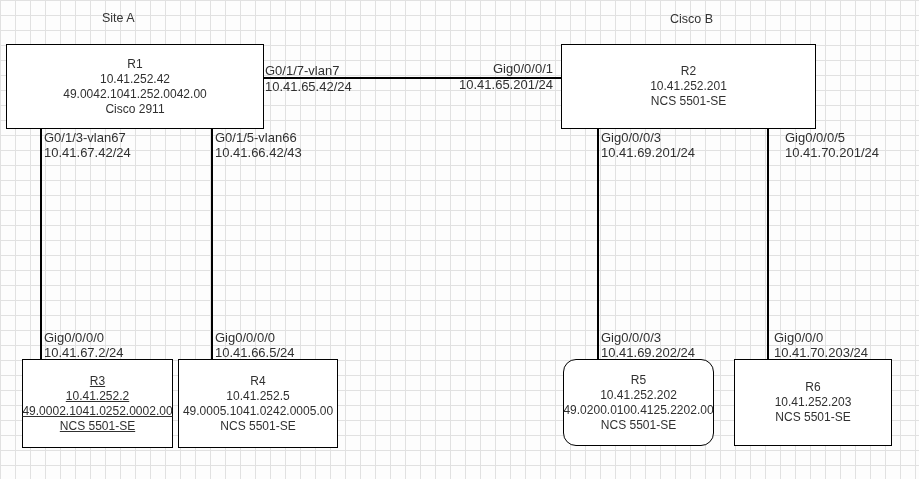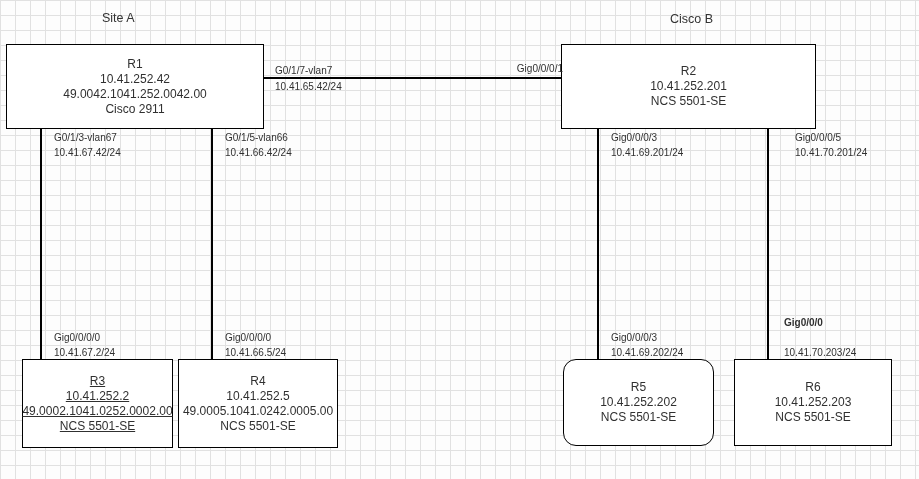--- a/index.html
+++ b/index.html
@@ -30,21 +30,21 @@
   #r6{left:734px;top:359px;width:156px;height:85px;}
   .nl{white-space:nowrap;}
 
   .line{position:absolute;background:#000;}
   #link-r1-r2{left:262px;top:77px;width:299px;height:1.5px;}
   #link-r1-r3{left:40px;top:127px;width:1.5px;height:232px;}
   #link-r1-r4{left:211px;top:127px;width:1.5px;height:232px;}
   #link-r2-r5{left:597px;top:127px;width:1.5px;height:232px;}
   #link-r2-r6{left:767px;top:127px;width:1.5px;height:232px;}
 
-  .lbl{position:absolute;font-size:10px;line-height:13px;white-space:nowrap;color:#303030;margin-left:10px;}
+  .lbl{position:absolute;font-size:13px;line-height:13px;white-space:nowrap;color:#303030;}
   .lbl.right{text-align:right;width:150px;}
 
   #l-h-aport{left:265px;top:64px;}
   #l-h-aip{left:265px;top:80px;}
   #l-h-bport{left:403px;top:62px;}
   #l-h-bip{left:403px;top:78px;}
 
   #l-v1-aport{left:44px;top:131px;}
   #l-v1-aip{left:44px;top:146px;}
   #l-v1-bport{left:44px;top:331px;}
@@ -55,21 +55,21 @@
   #l-v2-bport{left:215px;top:331px;}
   #l-v2-bip{left:215px;top:346px;}
 
   #l-v3-aport{left:601px;top:131px;}
   #l-v3-aip{left:601px;top:146px;}
   #l-v3-bport{left:601px;top:331px;}
   #l-v3-bip{left:601px;top:346px;}
 
   #l-v4-aport{left:785px;top:131px;}
   #l-v4-aip{left:785px;top:146px;}
-  #l-v4-bport{left:774px;top:316px;font-weight:bold;}
+  #l-v4-bport{left:774px;top:331px;}
   #l-v4-bip{left:774px;top:346px;}
 </style>
 </head>
 <body>
 
 <div id="diagram">
 
   <div class="site-label" id="site-a">Site A</div>
   <div class="site-label" id="site-b">Cisco B</div>
 
@@ -102,40 +102,42 @@
   <div class="node" id="r4">
     <div class="nl">R4</div>
     <div class="nl">10.41.252.5</div>
     <div class="nl">49.0005.1041.0242.0005.00</div>
     <div class="nl">NCS 5501-SE</div>
   </div>
 
   <div class="node" id="r5">
     <div class="nl">R5</div>
     <div class="nl">10.41.252.202</div>
+    <div class="nl">49.0200.0100.4125.2202.00</div>
     <div class="nl">NCS 5501-SE</div>
   </div>
 
   <div class="node" id="r6">
     <div class="nl">R6</div>
     <div class="nl">10.41.252.203</div>
     <div class="nl">NCS 5501-SE</div>
   </div>
 
   <div class="lbl" id="l-h-aport">G0/1/7-vlan7</div>
   <div class="lbl" id="l-h-aip">10.41.65.42/24</div>
   <div class="lbl right" id="l-h-bport">Gig0/0/0/1</div>
+  <div class="lbl right" id="l-h-bip">10.41.65.201/24</div>
 
   <div class="lbl" id="l-v1-aport">G0/1/3-vlan67</div>
   <div class="lbl" id="l-v1-aip">10.41.67.42/24</div>
   <div class="lbl" id="l-v1-bport">Gig0/0/0/0</div>
   <div class="lbl" id="l-v1-bip">10.41.67.2/24</div>
 
   <div class="lbl" id="l-v2-aport">G0/1/5-vlan66</div>
-  <div class="lbl" id="l-v2-aip">10.41.66.42/24</div>
+  <div class="lbl" id="l-v2-aip">10.41.66.42/43</div>
   <div class="lbl" id="l-v2-bport">Gig0/0/0/0</div>
   <div class="lbl" id="l-v2-bip">10.41.66.5/24</div>
 
   <div class="lbl" id="l-v3-aport">Gig0/0/0/3</div>
   <div class="lbl" id="l-v3-aip">10.41.69.201/24</div>
   <div class="lbl" id="l-v3-bport">Gig0/0/0/3</div>
   <div class="lbl" id="l-v3-bip">10.41.69.202/24</div>
 
   <div class="lbl" id="l-v4-aport">Gig0/0/0/5</div>
   <div class="lbl" id="l-v4-aip">10.41.70.201/24</div>

